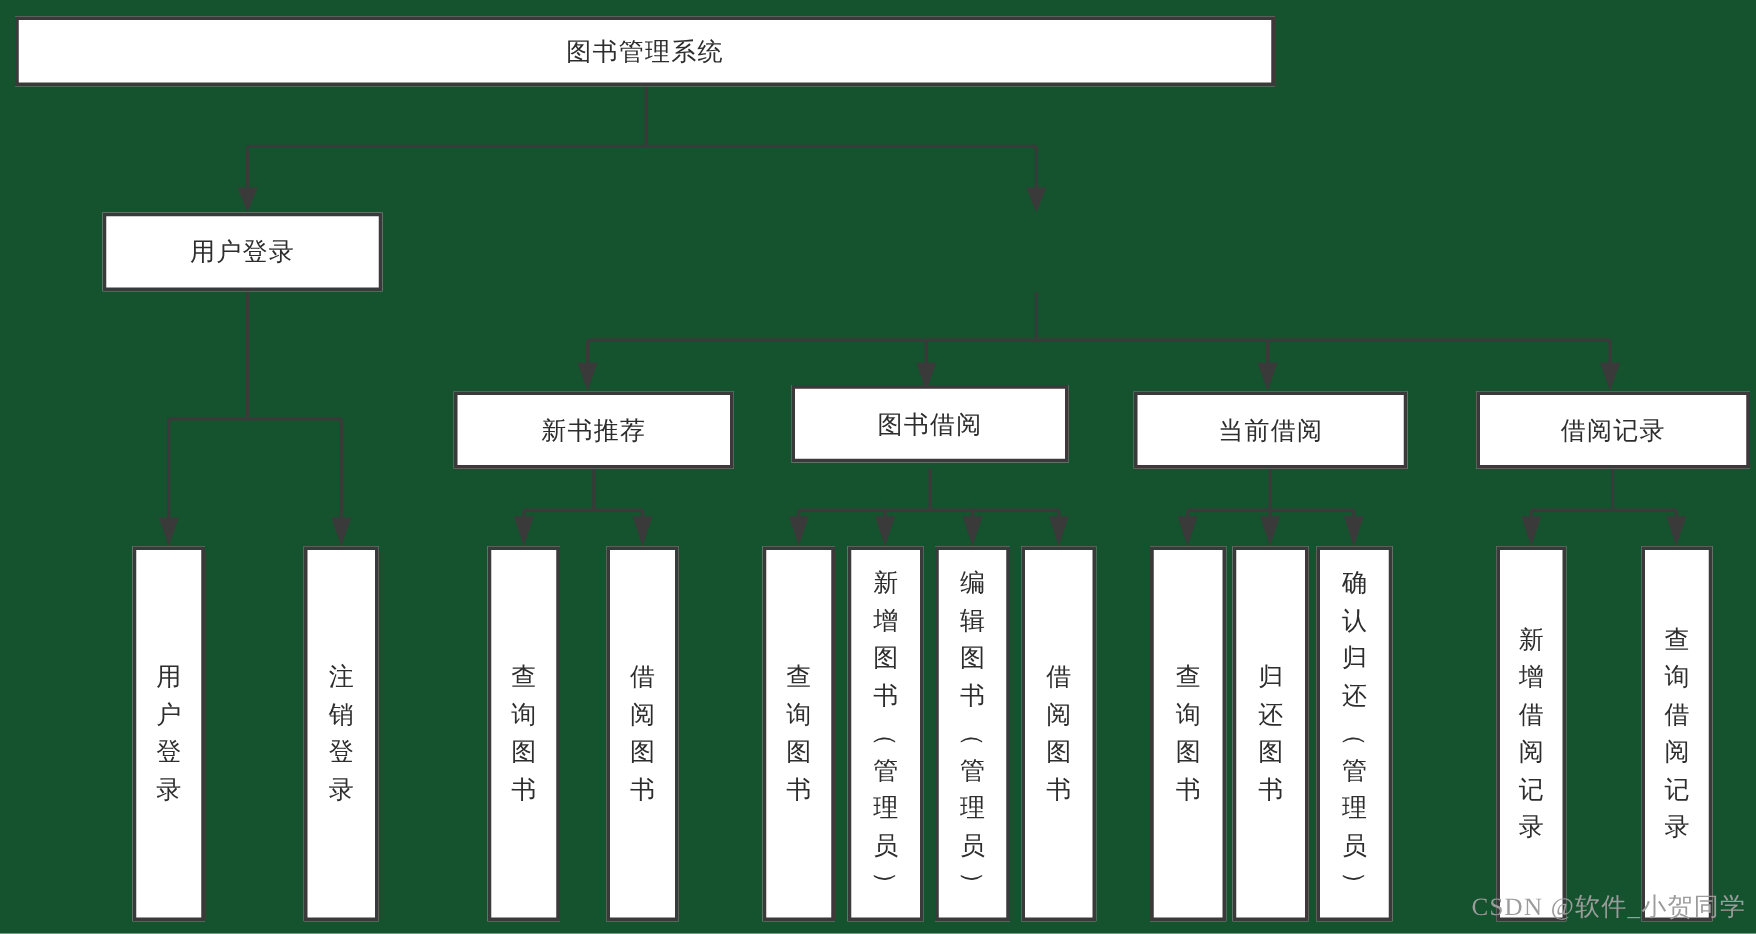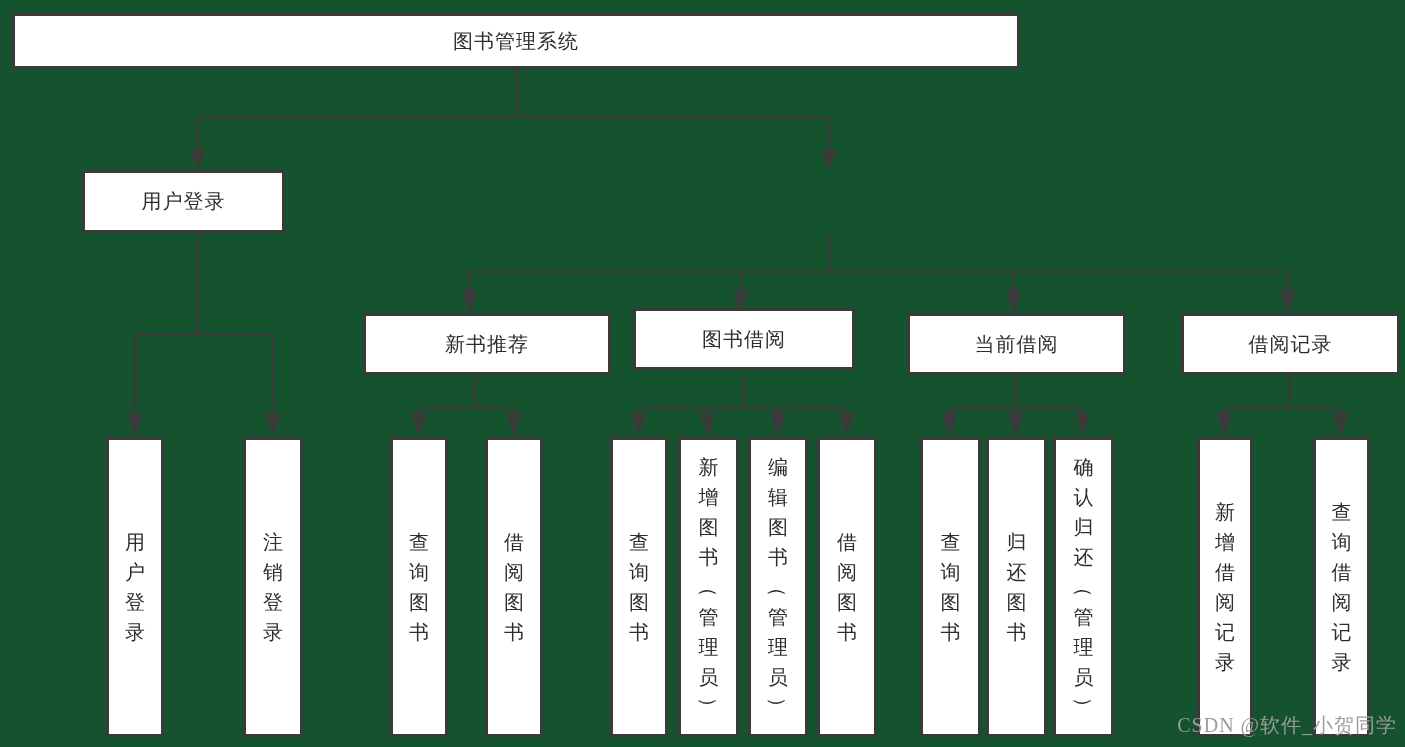--- a/index.html
+++ b/index.html
@@ -98,23 +98,23 @@
 
     <g>
       <path class="stroke" d="M1290,375 V408 M1225,408 H1341 M1225,408 V415 M1341,408 V415"></path>
       <polygon class="head" points="1217,413 1233,413 1225,437"></polygon>
       <polygon class="head" points="1333,413 1349,413 1341,437"></polygon>
     </g>
   </svg>
 
   <div class="node" style="left:12px;top:13px;width:1008px;height:56px">图书管理系统</div>
 
-  <div class="node" style="left:82px;top:170px;width:203px;height:63px">用户登录</div>
-
-  <div class="node" style="left:363px;top:313px;width:248px;height:62px">新书推荐</div>
+  <div class="node" style="left:82px;top:170px;width:224px;height:63px">用户登录</div>
+
+  <div class="node" style="left:363px;top:313px;width:224px;height:62px">新书推荐</div>
   <div class="node" style="left:633px;top:308px;width:222px;height:62px">图书借阅</div>
   <div class="node" style="left:1181px;top:313px;width:219px;height:62px">借阅记录</div>
   <div class="node" style="left:907px;top:313px;width:219px;height:62px">当前借阅</div>
 
   <div class="node vnode" style="left:106px;top:437px;width:58px;height:300px">
       <span class="vchar">用</span>
       <span class="vchar">户</span>
       <span class="vchar">登</span>
       <span class="vchar">录</span>
     </div>

